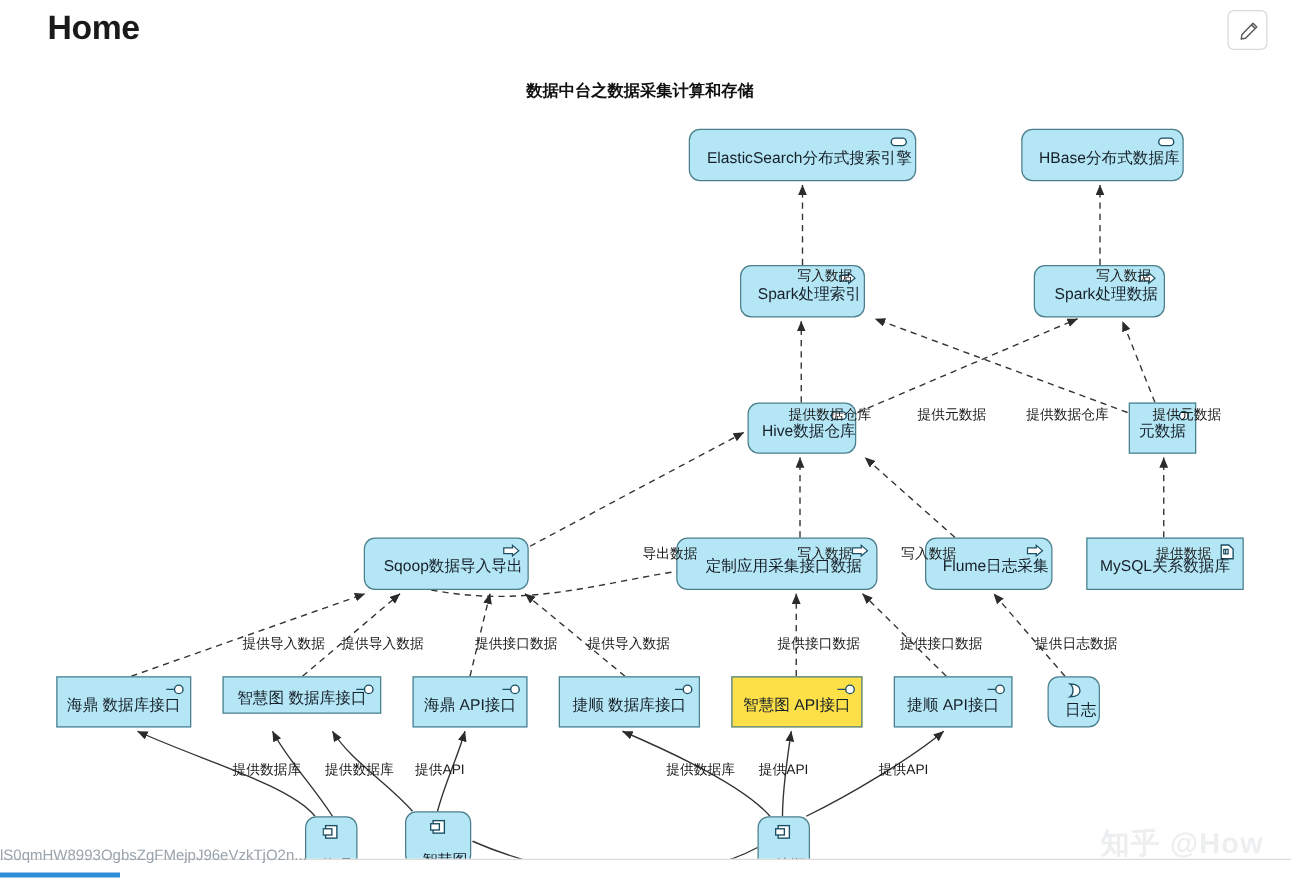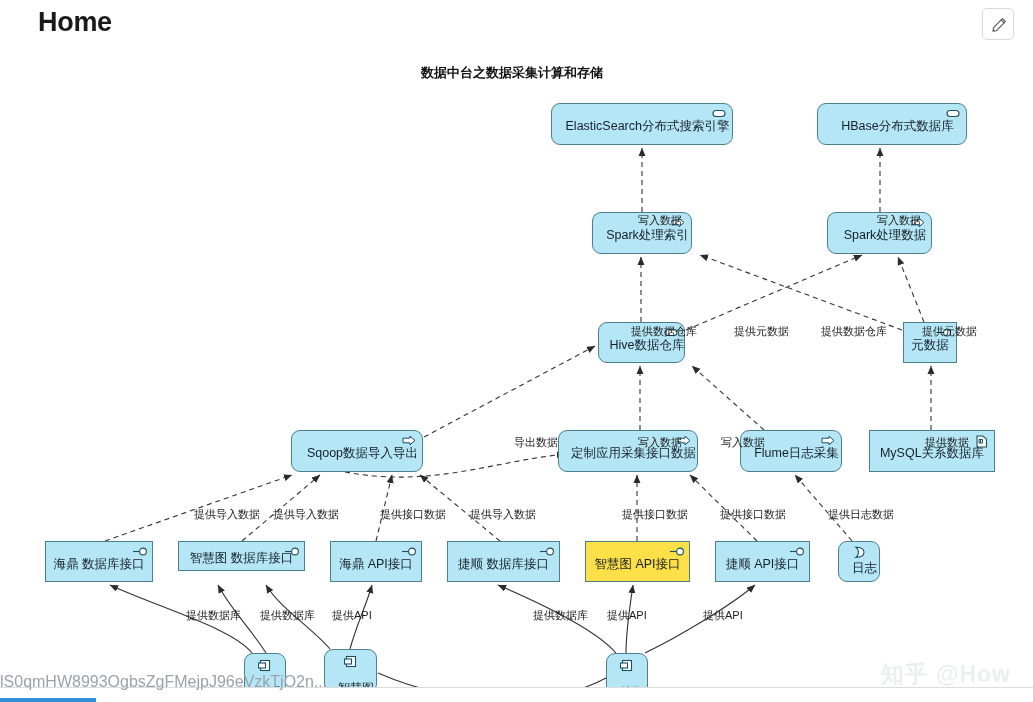--- a/index.html
+++ b/index.html
@@ -61,21 +61,21 @@
     position:absolute;right:22px;bottom:12px;
     font-size:23px;color:#eceef0;font-weight:bold;letter-spacing:1px;
     user-select:none;
   }
   #status-bar{
     position:absolute;left:0;bottom:0;width:1033px;height:14px;
     background:#ffffff;border-top:1px solid #dcdcdc;
   }
   #status-text{
     position:absolute;left:0;bottom:11px;
-    font-size:16px;color:#9aa3ab;white-space:nowrap;
+    font-size:12px;color:#9aa3ab;white-space:nowrap;
   }
   #status-progress{
     position:absolute;left:0;bottom:0;width:96px;height:4px;background:#2f8fd6;
   }
 </style>
 </head>
 <body>
 
 <div id="header">
   <div id="page-title">Home</div>
@@ -145,21 +145,21 @@
     </g>
   </svg>
 
   <div id="node-layer">
       <div class="node rounded" style="left: 551px; top: 55px; width: 182px; height: 42px; background: rgb(181, 230, 245); border-color: rgb(75, 127, 140);">
         <span class="nicon"><svg width="14" height="11" viewBox="0 0 14 11">
             <rect x="1" y="2.5" width="12" height="6" rx="3" fill="#fff" stroke="#1b4f63" stroke-width="1.1"></rect>
           </svg></span>
         <span class="lbl">ElasticSearch分布式搜索引擎</span>
       </div>
-      <div class="node rounded" style="left: 817px; top: 55px; width: 150px; height: 42px; background: rgb(181, 230, 245); border-color: rgb(75, 127, 140);">
+      <div class="node rounded" style="left: 817px; top: 55px; width: 130px; height: 42px; background: rgb(181, 230, 245); border-color: rgb(75, 127, 140);">
         <span class="nicon"><svg width="14" height="11" viewBox="0 0 14 11">
             <rect x="1" y="2.5" width="12" height="6" rx="3" fill="#fff" stroke="#1b4f63" stroke-width="1.1"></rect>
           </svg></span>
         <span class="lbl">HBase分布式数据库</span>
       </div>
       <div class="node rounded" style="left: 592px; top: 164px; width: 100px; height: 42px; background: rgb(181, 230, 245); border-color: rgb(75, 127, 140);">
         <span class="nicon"><svg width="14" height="11" viewBox="0 0 14 11">
             <path d="M1,3.2 L8,3.2 L8,1.2 L13,5.5 L8,9.8 L8,7.8 L1,7.8 Z" fill="#fff" stroke="#1b4f63" stroke-width="1"></path>
           </svg></span>
         <span class="lbl">Spark处理索引</span>
@@ -182,21 +182,21 @@
             <circle cx="11" cy="5.5" r="3.4" fill="#fff" stroke="#1b4f63" stroke-width="1.1"></circle>
           </svg></span>
         <span class="lbl">元数据</span>
       </div>
       <div class="node rounded" style="left: 291px; top: 382px; width: 132px; height: 42px; background: rgb(181, 230, 245); border-color: rgb(75, 127, 140);">
         <span class="nicon"><svg width="14" height="11" viewBox="0 0 14 11">
             <path d="M1,3.2 L8,3.2 L8,1.2 L13,5.5 L8,9.8 L8,7.8 L1,7.8 Z" fill="#fff" stroke="#1b4f63" stroke-width="1"></path>
           </svg></span>
         <span class="lbl">Sqoop数据导入导出</span>
       </div>
-      <div class="node rounded" style="left: 558px; top: 382px; width: 140px; height: 42px; background: rgb(181, 230, 245); border-color: rgb(75, 127, 140);">
+      <div class="node rounded" style="left: 541px; top: 382px; width: 161px; height: 42px; background: rgb(181, 230, 245); border-color: rgb(75, 127, 140);">
         <span class="nicon"><svg width="14" height="11" viewBox="0 0 14 11">
             <path d="M1,3.2 L8,3.2 L8,1.2 L13,5.5 L8,9.8 L8,7.8 L1,7.8 Z" fill="#fff" stroke="#1b4f63" stroke-width="1"></path>
           </svg></span>
         <span class="lbl">定制应用采集接口数据</span>
       </div>
       <div class="node rounded" style="left: 740px; top: 382px; width: 102px; height: 42px; background: rgb(181, 230, 245); border-color: rgb(75, 127, 140);">
         <span class="nicon"><svg width="14" height="11" viewBox="0 0 14 11">
             <path d="M1,3.2 L8,3.2 L8,1.2 L13,5.5 L8,9.8 L8,7.8 L1,7.8 Z" fill="#fff" stroke="#1b4f63" stroke-width="1"></path>
           </svg></span>
         <span class="lbl">Flume日志采集</span>

